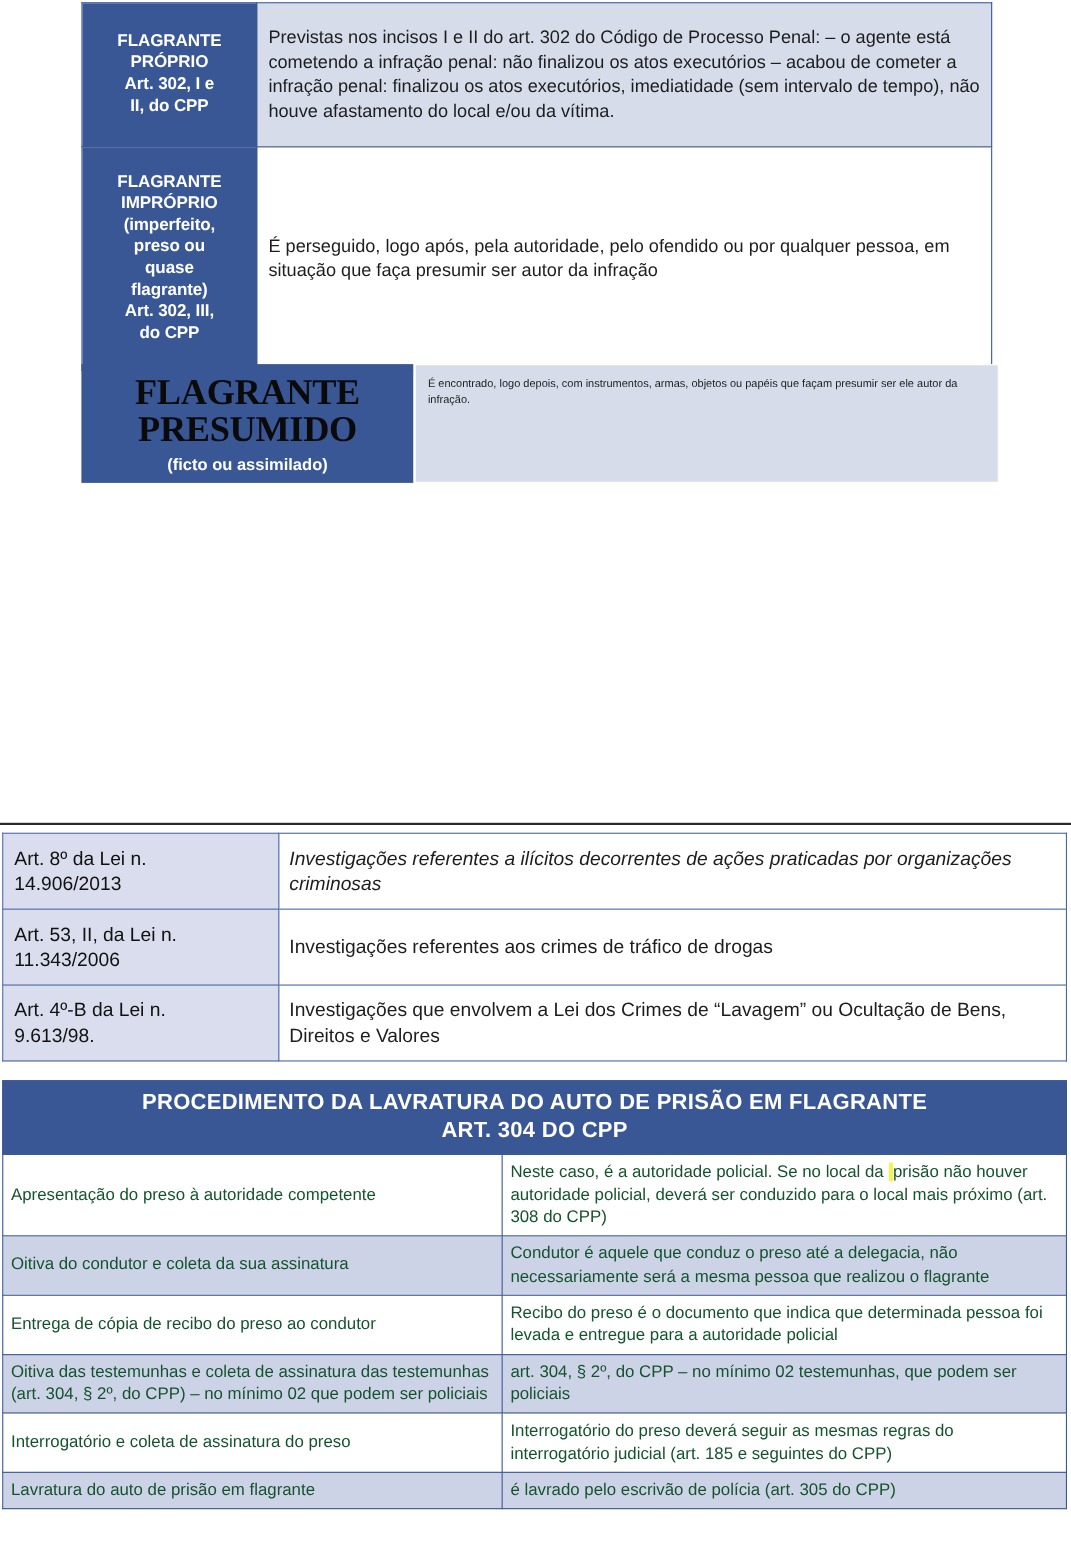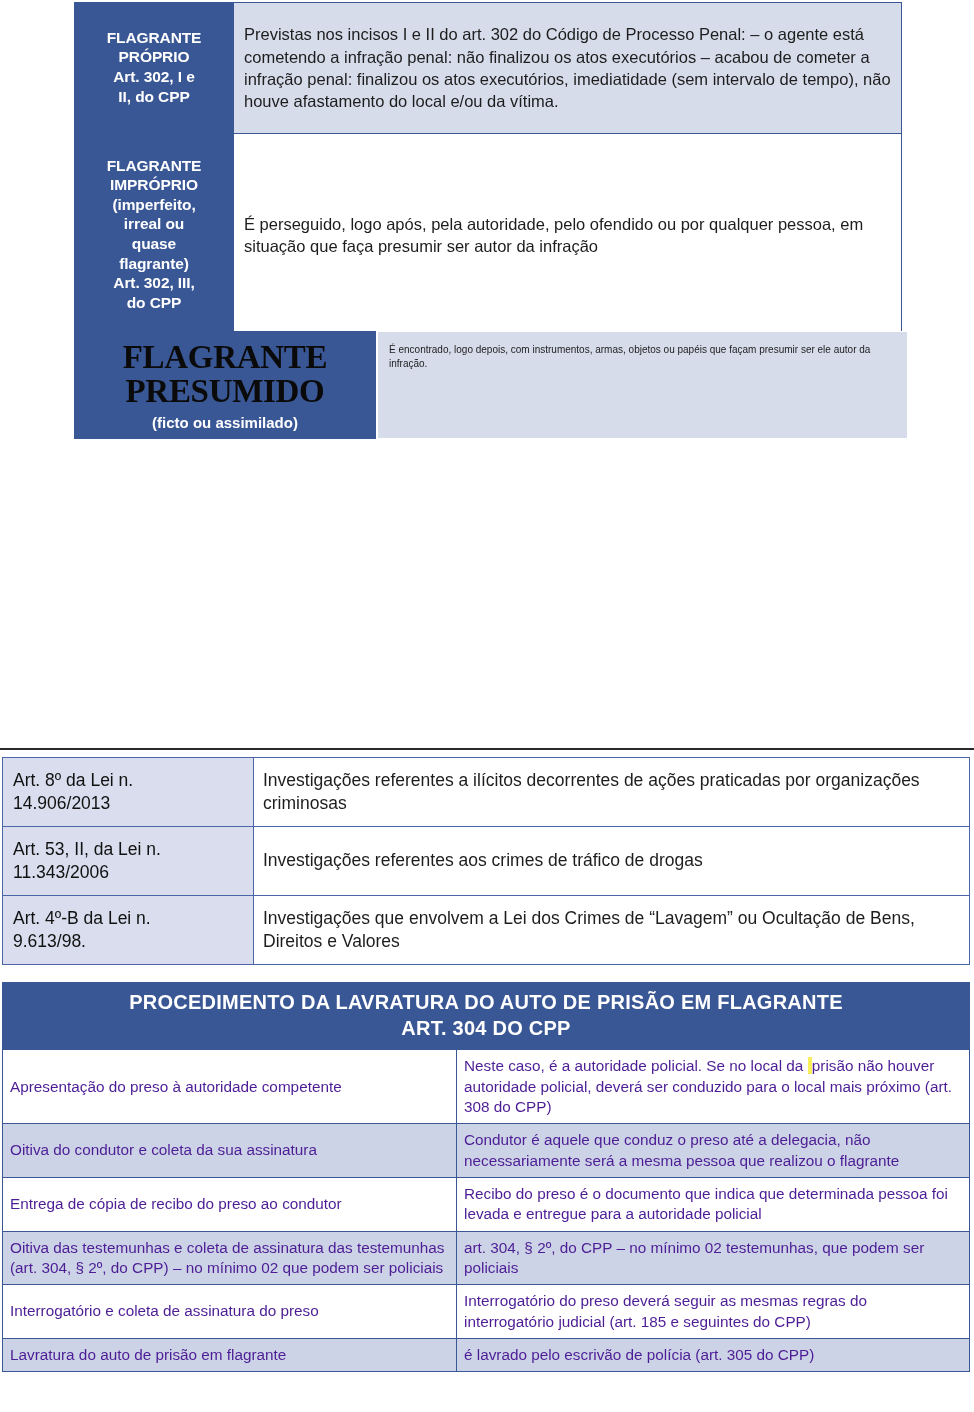--- a/index.html
+++ b/index.html
@@ -161,21 +161,21 @@
     width: 968px;
     border-collapse: collapse;
     table-layout: fixed;
   }
   #tbl-proc td {
     border: 1px solid #3a5795;
     vertical-align: middle;
     padding: 6px 8px 6px 7px;
     font-size: 15.3px;
     line-height: 1.33;
-    color: #4c1d95;
+    color: #14532d;
   }
   #tbl-proc td.proc-step { width: 438px; }
   .row-white  td { background: #ffffff; }
   .row-shaded td { background: #cdd3e6; }
   .hl { background: #f7f05a; }
 </style>
 </head>
 <body>
 
 <table id="tbl-flagrante">
@@ -187,21 +187,21 @@
       <div>Art. 302, I e</div>
       <div>II, do CPP</div>
     </td>
     <td class="fl-desc fl-desc-shaded" style="height:118px;">Previstas nos incisos I e II do art. 302 do Código de Processo Penal: – o agente está cometendo a infração penal: não finalizou os atos executórios – acabou de cometer a infração penal: finalizou os atos executórios, imediatidade (sem intervalo de tempo), não houve afastamento do local e/ou da vítima.</td>
   </tr>
   <tr>
     <td class="fl-label">
       <div>FLAGRANTE</div>
       <div>IMPRÓPRIO</div>
       <div>(imperfeito,</div>
-      <div>irreal ou</div>
+      <div>preso ou</div>
       <div>quase</div>
       <div>flagrante)</div>
       <div>Art. 302, III,</div>
       <div>do CPP</div>
     </td>
     <td class="fl-desc fl-desc-white" style="height:190px;margin-left:15px;">É perseguido, logo após, pela autoridade, pelo ofendido ou por qualquer pessoa, em situação que faça presumir ser autor da infração</td>
   </tr>
 </tbody>
   </table>
 
@@ -218,21 +218,21 @@
 
 <div id="leis-rule"></div>
 
 <table id="tbl-leis">
   <tbody>
       <tr>
     <td class="lei-art">
       <div>Art. 8º da Lei n.</div>
       <div>14.906/2013</div>
     </td>
-    <td class="lei-desc" style="height:56px;">Investigações referentes a ilícitos decorrentes de ações praticadas por organizações criminosas</td>
+    <td class="lei-desc" style="height:56px;font-style:italic;">Investigações referentes a ilícitos decorrentes de ações praticadas por organizações criminosas</td>
   </tr>
   <tr>
     <td class="lei-art">
       <div>Art. 53, II, da Lei n.</div>
       <div>11.343/2006</div>
     </td>
     <td class="lei-desc" style="height:56px;">Investigações referentes aos crimes de tráfico de drogas</td>
   </tr>
   <tr>
     <td class="lei-art">

